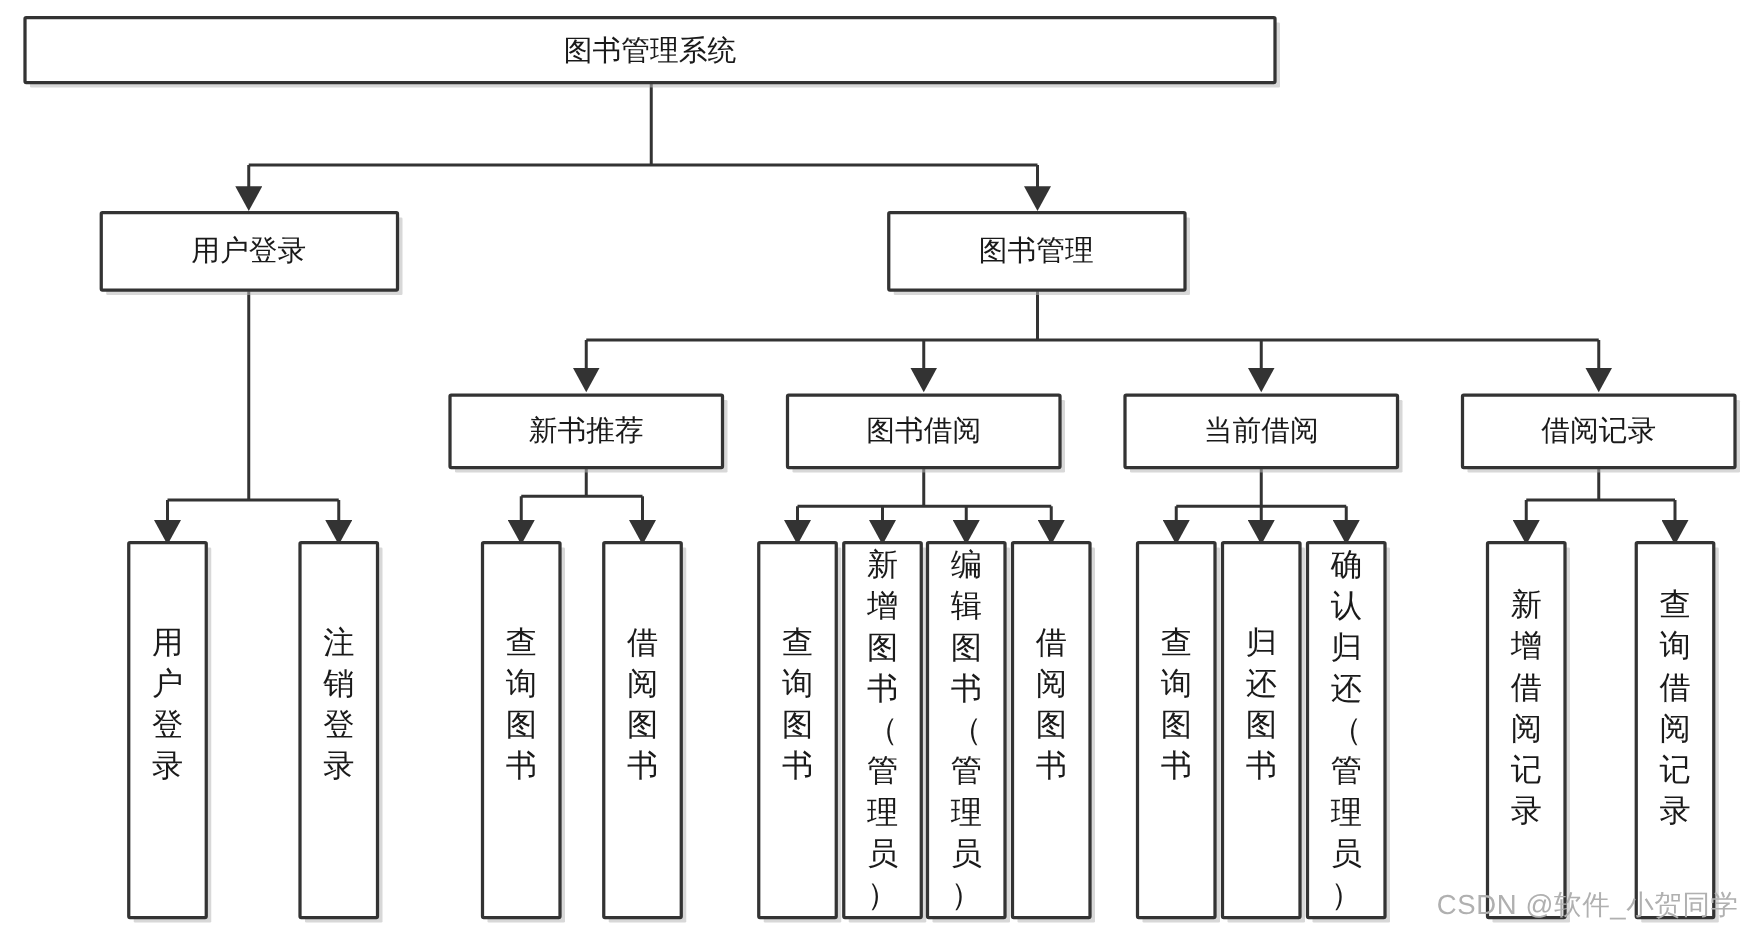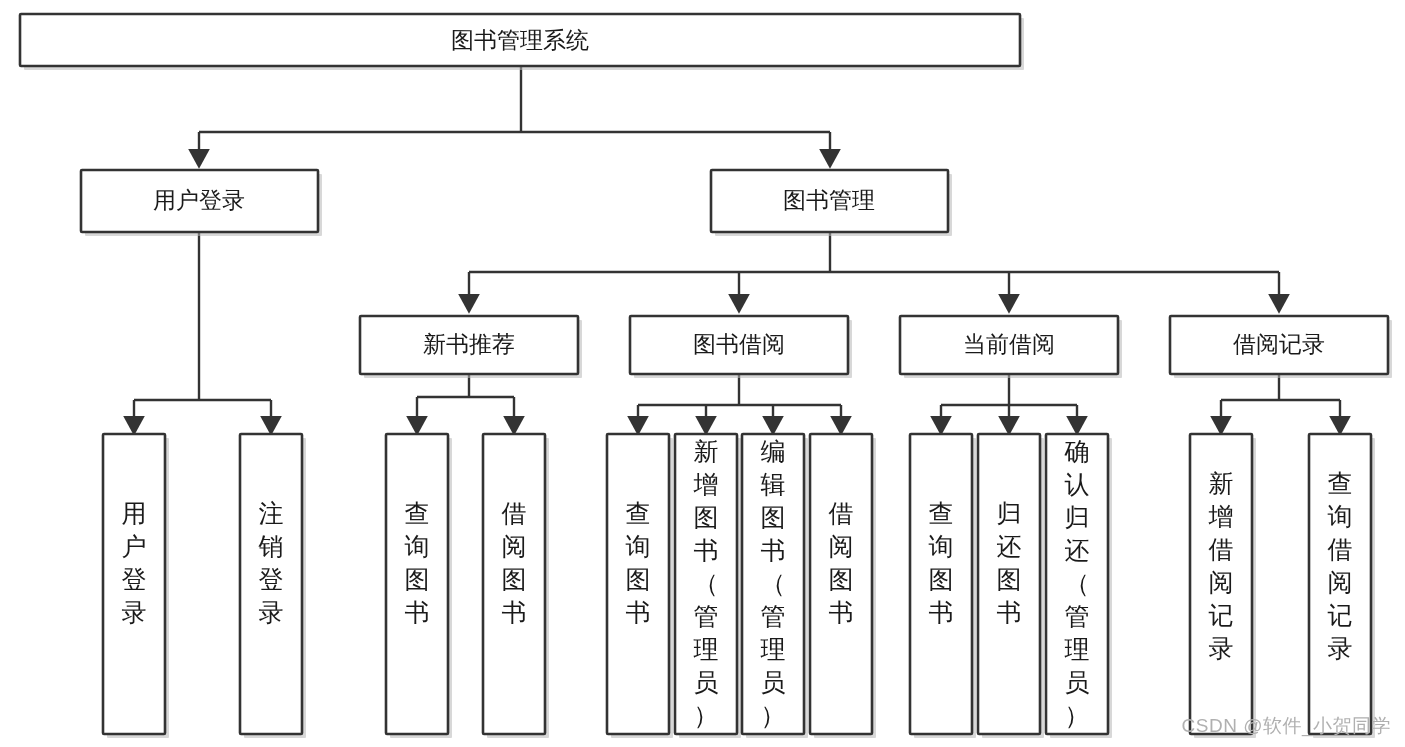--- a/index.html
+++ b/index.html
@@ -52,21 +52,21 @@
     fill: #1a1a1a;
     font-family: "Liberation Sans", "DejaVu Sans", sans-serif;
     font-size: 25px;
     text-anchor: middle;
   }
   .watermark {
     position: absolute;
     right: 14px;
     bottom: 8px;
     font-family: "Liberation Sans", "DejaVu Sans", sans-serif;
-    font-size: 19px;
+    font-size: 22px;
     color: #b0b0b0;
     letter-spacing: 0.5px;
     white-space: nowrap;
     pointer-events: none;
   }
 </style>
 </head>
 <body>
 
 <svg id="diagram" viewBox="0 0 1405 747" xmlns="http://www.w3.org/2000/svg">

